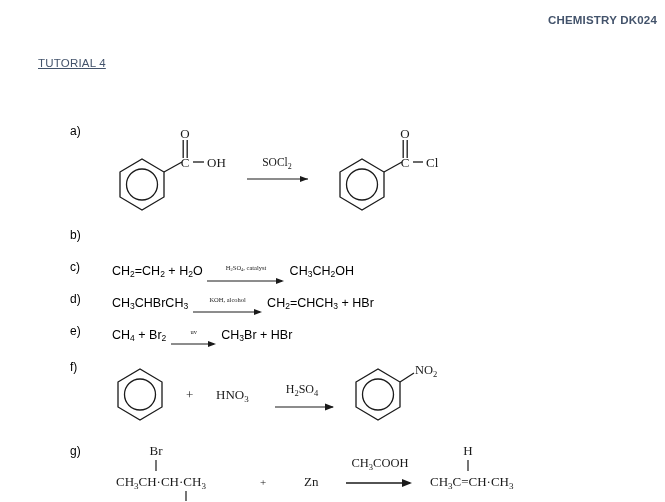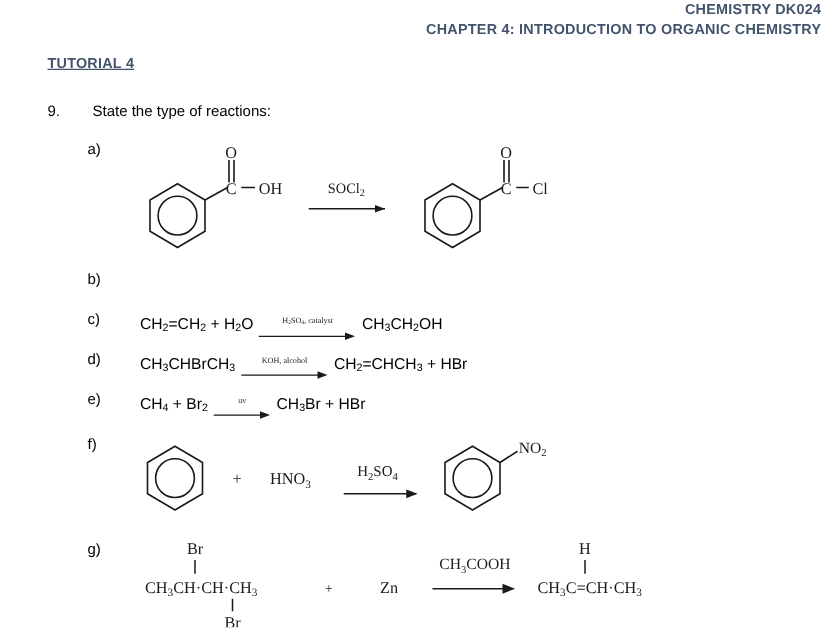--- a/index.html
+++ b/index.html
@@ -24,28 +24,28 @@
   
   .hdr {
     text-align: right;
     font-weight: bold;
     font-size: 11.5px;
     letter-spacing: .2px;
     color: #43536b;
     padding: 0 8px 0 0;
     line-height: 16px;
   }
-  .hdr-1 { }
+  .hdr-1 { margin-top: 12px; }
   .hdr-2 { }
 
   .tutorial {
     position: absolute;
     left: 38px;
     top: 45px;
-    font-weight: bold;
+    font-weight: normal;
     font-size: 11.5px;
     color: #43536b;
     text-decoration: underline;
     letter-spacing: .2px;
   }
 
   .qline {
     position: absolute;
     left: 38px;
     top: 82px;
@@ -95,27 +95,23 @@
   .struct {
     position: absolute;
   }
 </style>
 </head>
 <body>
 
 <div class="page">
 
   <div class="hdr hdr-1">CHEMISTRY DK024</div>
-  <div class="hdr hdr-2">CHAPTER 4: INTRODUCTION TO ORGANIC CHEMISTRY</div>
 
   <div class="tutorial">TUTORIAL 4</div>
 
-  <div class="qline">
-    <span class="qnum">9.</span><span>State the type of reactions:</span>
-  </div>
 
   <div class="letter" style="left:70px; top:112px;">a)</div>
 
   <div class="struct" style="left:112px; top:112px;">
     <svg width="350" height="88" viewBox="0 0 350 88">
 
       <g stroke="#1a1a1a" stroke-width="1.3" fill="none">
         <polygon points="8,48 30,35 52,48 52,73 30,86 8,73"></polygon>
         <circle cx="30" cy="60.5" r="15.5"></circle>
       </g>

